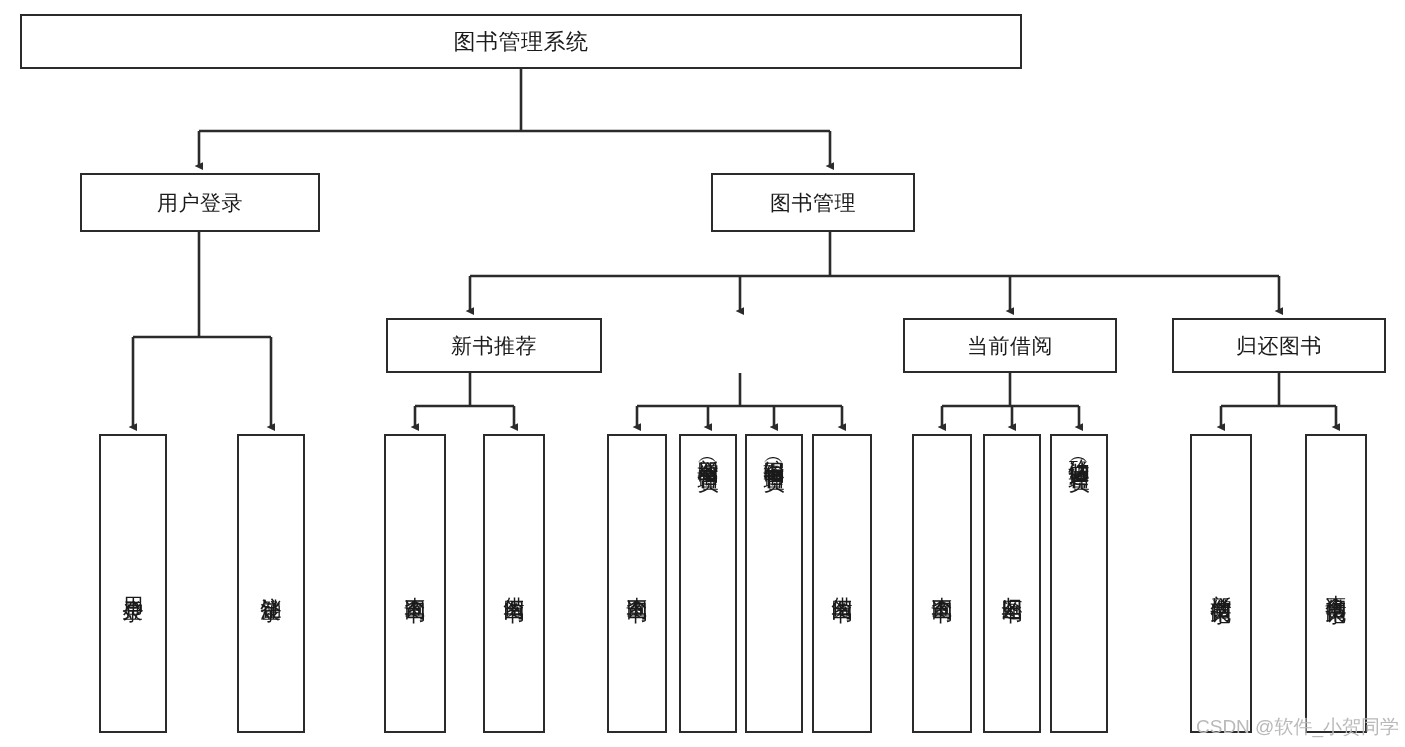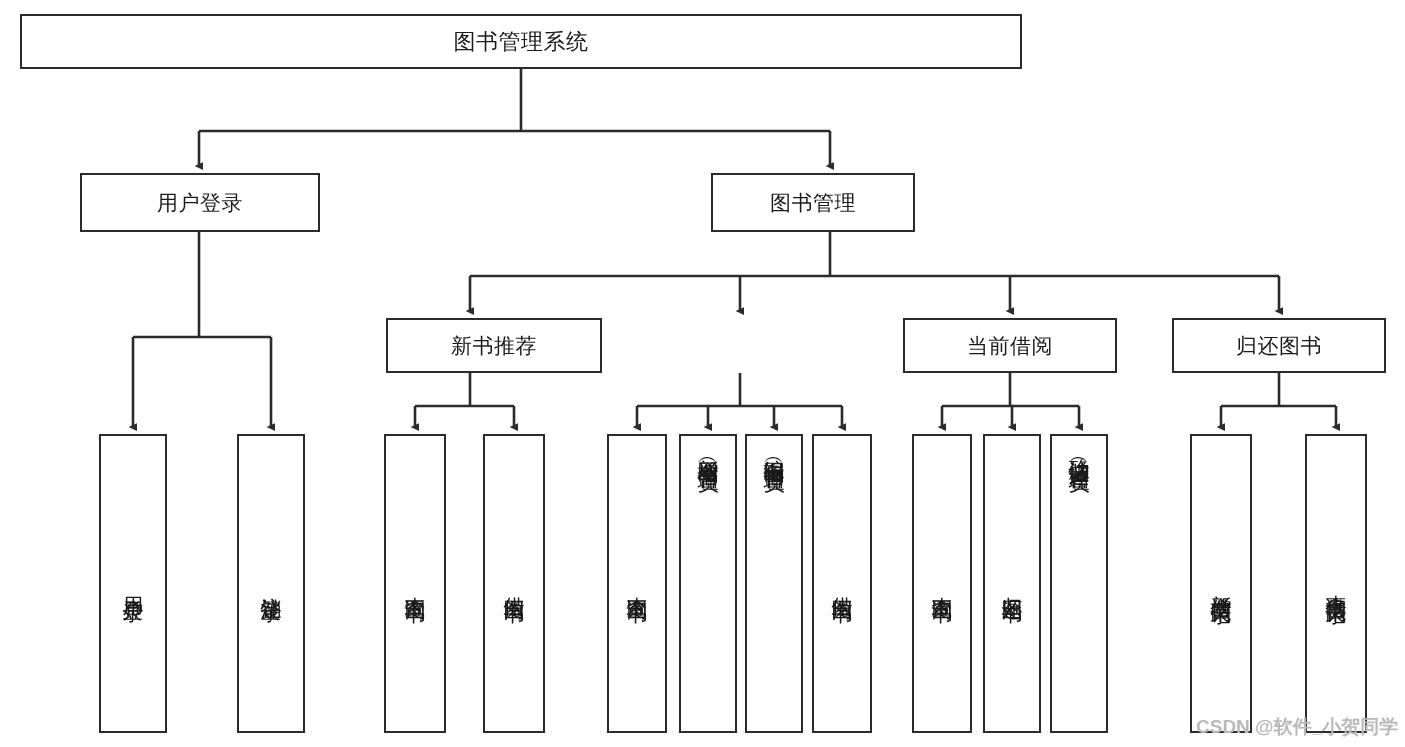--- a/index.html
+++ b/index.html
@@ -191,15 +191,15 @@
     <span class="node-label">确认归还（管理员）</span>
   </div>
 
   <div class="node vert centered" style="left:1190px; top:434px; width:62px; height:299px;">
     <span class="node-label">新增借阅记录</span>
   </div>
   <div class="node vert centered" style="left:1305px; top:434px; width:62px; height:299px;">
     <span class="node-label">查询借阅记录</span>
   </div>
 
-  <div class="watermark" style="left:1196px; top:714px;font-weight:bold;">CSDN @软件_小贺同学</div>
+  <div class="watermark" style="left:1196px; top:714px;">CSDN @软件_小贺同学</div>
 
 </div>
 
 </body></html>

